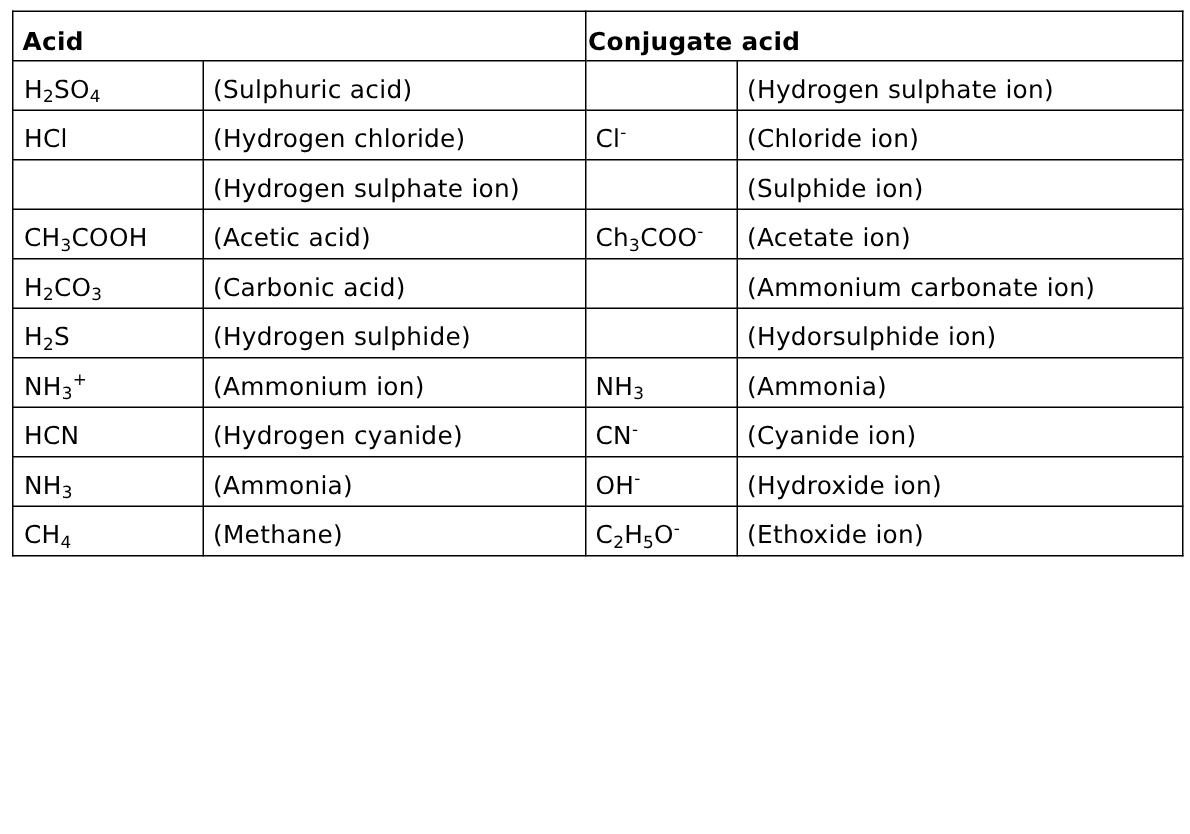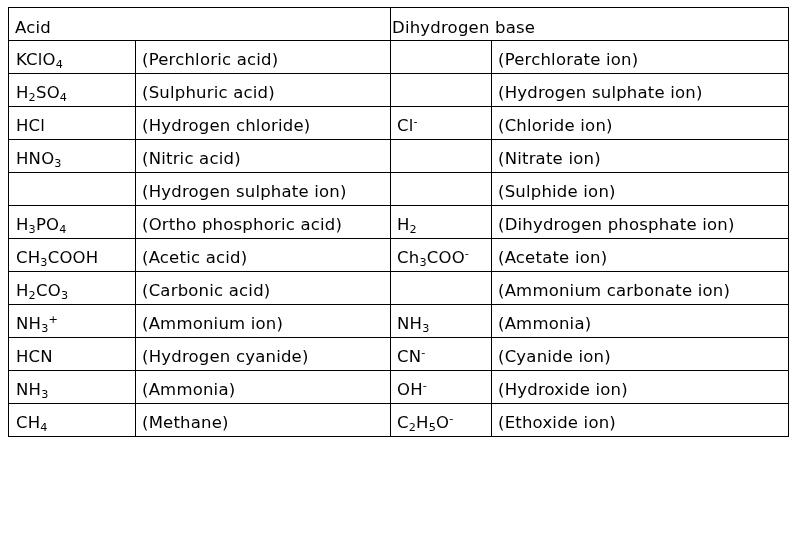--- a/index.html
+++ b/index.html
@@ -16,21 +16,21 @@
       height: 33px;
       font-size: 16.5px;
       font-weight: normal;
       text-align: left;
       vertical-align: bottom;
       padding-bottom: 4px;
       white-space: nowrap;
       box-sizing: border-box;
       letter-spacing: 0.2px;
     }
-    table.grid th { font-weight: normal; padding-left: 6px; padding-bottom: 3px; }
+    table.grid th { font-weight: bold; padding-left: 6px; padding-bottom: 3px; }
     table.grid th.base-head { padding-left: 1px; }
     table.grid td.formula { padding-left: 7px; }
     table.grid td.bformula { padding-left: 6px; }
     col.c1 { width: 127px; }
     col.c2 { width: 255px; }
     col.c3 { width: 101px; }
     col.c4 { width: 297px; }
     sub { font-size: 0.68em; vertical-align: -0.28em; line-height: 0; }
     sup { font-size: 0.68em; vertical-align: 0.55em; line-height: 0; }
   </style>
@@ -40,71 +40,59 @@
 <table class="grid">
   <colgroup>
       <col class="c1">
       <col class="c2">
       <col class="c3">
       <col class="c4">
     </colgroup>
   <thead>
     <tr>
       <th colspan="2">Acid</th>
-      <th colspan="2" class="base-head">Dihydrogen base</th>
+      <th colspan="2" class="base-head">Conjugate acid</th>
     </tr>
   </thead>
   <tbody id="rows">
-      <tr>
-    <td class="formula"><span>KClO</span><sub>4</sub></td>
-    <td>(Perchloric acid)</td>
-    <td class="bformula"></td>
-    <td>(Perchlorate ion)</td>
-  </tr>
       <tr>
     <td class="formula"><span>H</span><sub>2</sub><span>SO</span><sub>4</sub></td>
     <td>(Sulphuric acid)</td>
     <td class="bformula"></td>
     <td>(Hydrogen sulphate ion)</td>
   </tr>
       <tr>
     <td class="formula"><span>HCl</span></td>
     <td>(Hydrogen chloride)</td>
     <td class="bformula"><span>Cl</span><sup>-</sup></td>
     <td>(Chloride ion)</td>
   </tr>
       <tr>
-    <td class="formula"><span>HNO</span><sub>3</sub></td>
-    <td>(Nitric acid)</td>
-    <td class="bformula"></td>
-    <td>(Nitrate ion)</td>
-  </tr>
-      <tr>
     <td class="formula"></td>
     <td>(Hydrogen sulphate ion)</td>
     <td class="bformula"></td>
     <td>(Sulphide ion)</td>
-  </tr>
-      <tr>
-    <td class="formula"><span>H</span><sub>3</sub><span>PO</span><sub>4</sub></td>
-    <td>(Ortho phosphoric acid)</td>
-    <td class="bformula"><span>H</span><sub>2</sub></td>
-    <td>(Dihydrogen phosphate ion)</td>
   </tr>
       <tr>
     <td class="formula"><span>CH</span><sub>3</sub><span>COOH</span></td>
     <td>(Acetic acid)</td>
     <td class="bformula"><span>Ch</span><sub>3</sub><span>COO</span><sup>-</sup></td>
     <td>(Acetate ion)</td>
   </tr>
       <tr>
     <td class="formula"><span>H</span><sub>2</sub><span>CO</span><sub>3</sub></td>
     <td>(Carbonic acid)</td>
     <td class="bformula"></td>
     <td>(Ammonium carbonate ion)</td>
+  </tr>
+      <tr>
+    <td class="formula"><span>H</span><sub>2</sub><span>S</span></td>
+    <td>(Hydrogen sulphide)</td>
+    <td class="bformula"></td>
+    <td>(Hydorsulphide ion)</td>
   </tr>
       <tr>
     <td class="formula"><span>NH</span><sub>3</sub><sup>+</sup></td>
     <td>(Ammonium ion)</td>
     <td class="bformula"><span>NH</span><sub>3</sub></td>
     <td>(Ammonia)</td>
   </tr>
       <tr>
     <td class="formula"><span>HCN</span></td>
     <td>(Hydrogen cyanide)</td>

